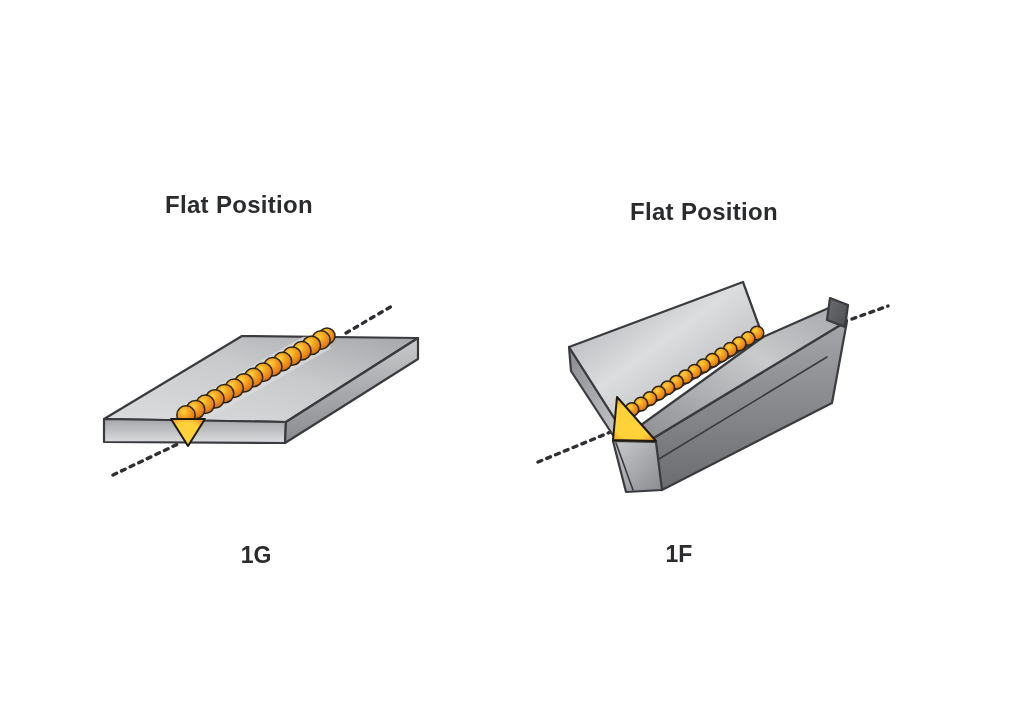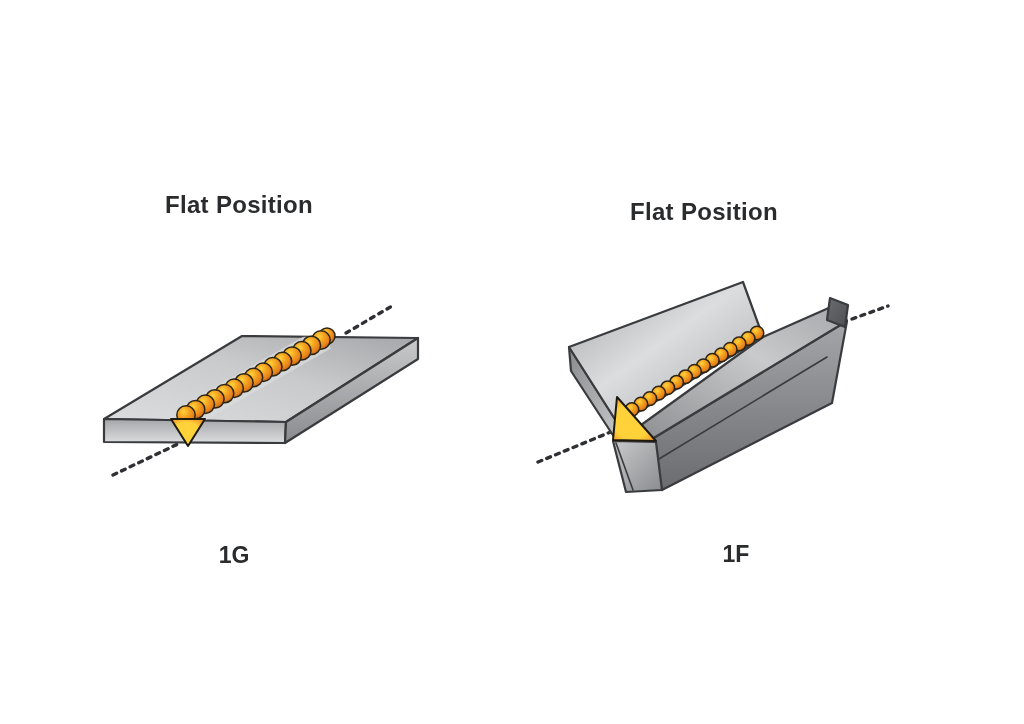--- a/index.html
+++ b/index.html
@@ -94,21 +94,21 @@
       <circle cx="139.6" cy="121.6" r="9.2"></circle>
         <circle cx="129.9" cy="126.9" r="9.2"></circle>
       <circle cx="120.3" cy="132.3" r="9.2"></circle>
         <circle cx="110.6" cy="137.6" r="9.2"></circle>
       <circle cx="101" cy="143" r="9.2"></circle>
     </g>
 
     <polygon class="tri" points="86,147 120,147 103,174" fill="url(#gTri)"></polygon>
   </svg>
 
-  <div class="fig-label" style="left:234px;top:543px">1G</div>
+  <div class="fig-label" style="left:256px;top:543px">1G</div>
 
   <div class="fig-title" style="left:704px;top:199px">Flat Position</div>
 
   <svg class="fig" style="left:525px;top:268px" width="380" height="240" viewBox="0 0 380 240">
     <defs>
       <linearGradient id="gA" x1="0%" y1="0%" x2="100%" y2="100%">
         <stop offset="0%" style="stop-color:var(--steel-mid)"></stop>
         <stop offset="45%" style="stop-color:var(--steel-lightest)"></stop>
         <stop offset="100%" style="stop-color:var(--steel-mid)"></stop>
       </linearGradient>
@@ -168,15 +168,15 @@
         <circle cx="133.7" cy="125.1" r="6.8"></circle>
       <circle cx="124.8" cy="130.6" r="6.8"></circle>
         <circle cx="115.9" cy="136.1" r="6.8"></circle>
       <circle cx="106.9" cy="141.5" r="6.8"></circle>
         <circle cx="98" cy="147" r="6.8"></circle>
     </g>
 
     <polygon class="tri" points="92,129 88,172 131,173" fill="url(#gTri)"></polygon>
   </svg>
 
-  <div class="fig-label" style="left:736px;top:542px">1F</div>
+  <div class="fig-label" style="left:679px;top:542px">1F</div>
 
 </div>
 
 </body></html>

